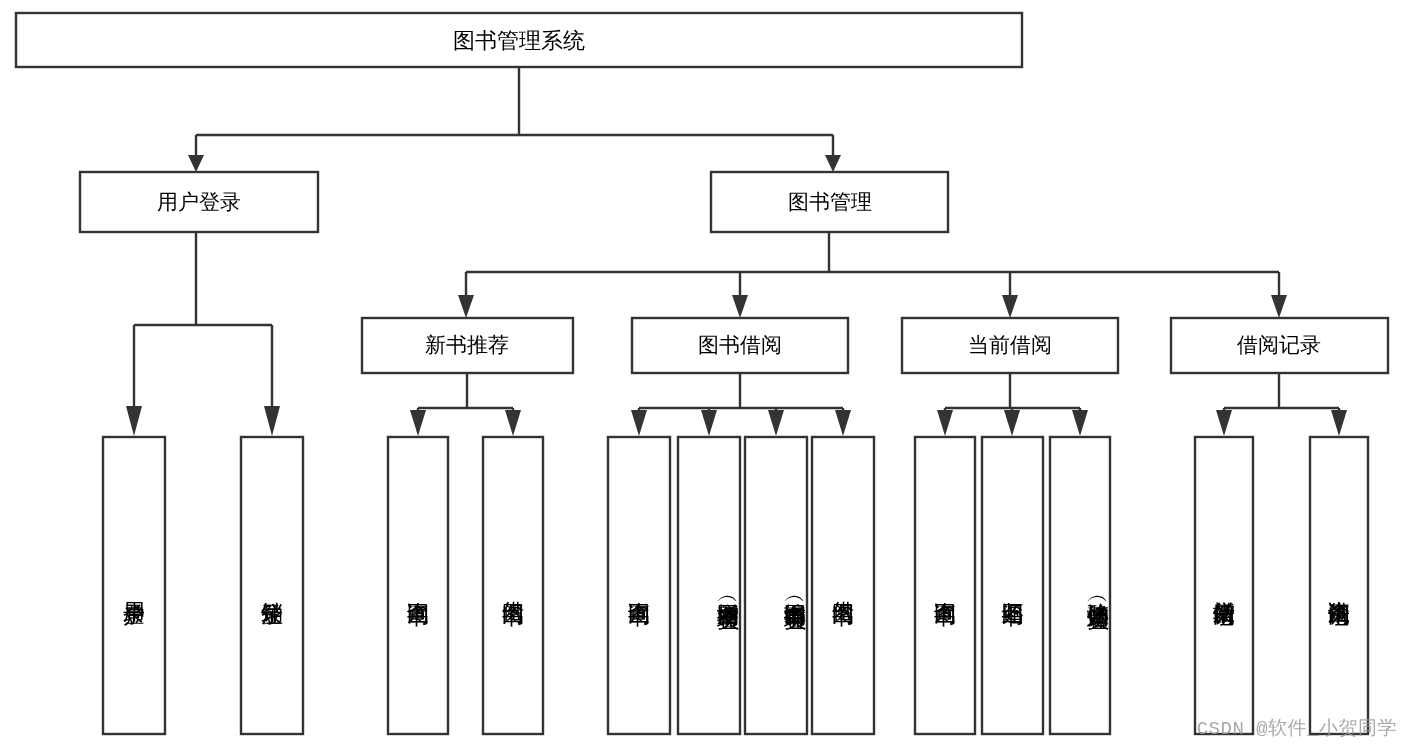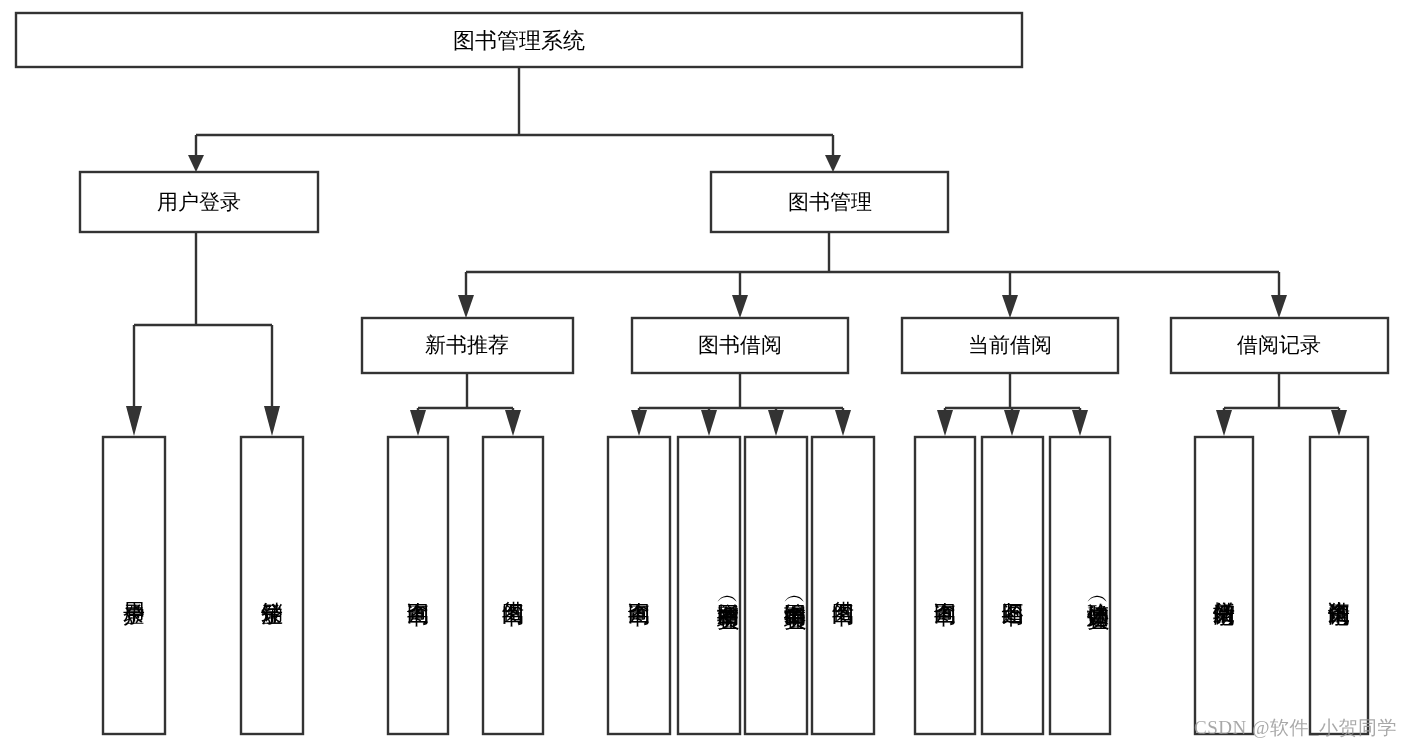--- a/index.html
+++ b/index.html
@@ -73,21 +73,21 @@
     justify-content: center;
     text-align: center;
     white-space: nowrap;
     pointer-events: none;
   }
   #watermark {
     position: absolute;
     right: 8px;
     bottom: 6px;
     color: #9a9a9a;
-    font-family: Liberation Serif, serif;
+    font-family: Liberation Mono, monospace;
     font-size: 19px;
     opacity: 0.85;
     white-space: nowrap;
     letter-spacing: 0.5px;
   }
 </style>
 </head>
 <body>
 
 <div id="diagram-root">

